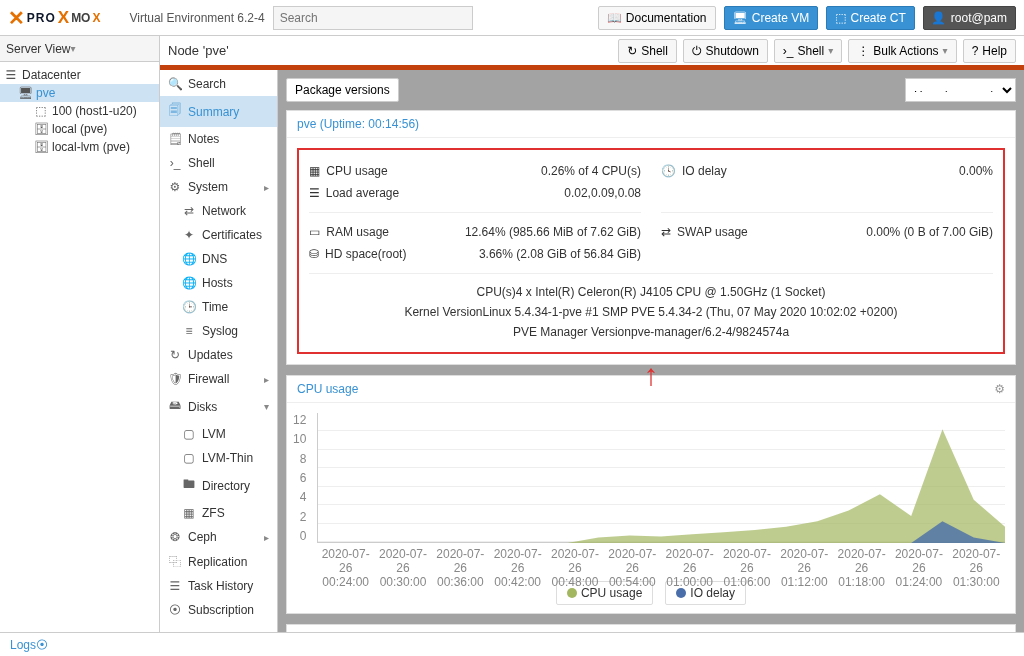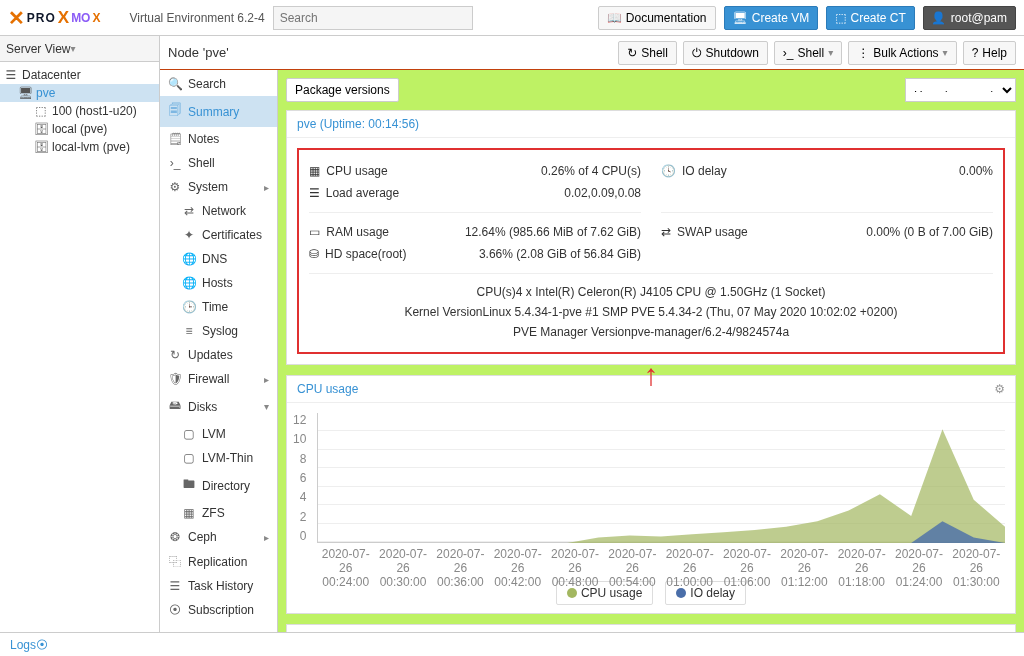--- a/index.html
+++ b/index.html
@@ -1,69 +1,69 @@
 <!DOCTYPE html>
 <html><head>
 <meta charset="utf-8">
 <style>
 *{box-sizing:border-box;margin:0;padding:0;font-family:Arial,Helvetica,sans-serif;font-size:12px}
 body{width:1024px;height:656px;background:#fff;overflow:hidden;color:#333}
 .topbar{height:36px;background:#fff;border-bottom:1px solid #ccc;display:flex;align-items:center;padding:0 8px;gap:8px}
 .logo{display:flex;align-items:center;gap:2px;font-weight:bold;font-size:17px}
 .logo .x{color:#e57000;font-size:20px}
 .logo .prox{color:#0f172a;letter-spacing:1px}
-.logo .mo{color:#8b5cf6}
+.logo .mo{color:#404040}
 .logo .x2{color:#e57000;letter-spacing:1px}
 .ver{color:#555;margin-left:20px}
 .search{flex-shrink:0}
 .search input{width:200px;height:24px;border:1px solid #ccc;padding:0 6px;background:#f5f5f5}
 .fill{flex:1}
 .btn{height:24px;padding:0 8px;border:1px solid #ccc;background:#f7f7f7;display:inline-flex;align-items:center;gap:4px;cursor:pointer;border-radius:2px}
 .btn.blue{background:#3892d4;color:#fff;border-color:#2b7bb9}
 .btn.dark{background:#555;color:#fff;border-color:#444}
 .main{display:flex;height:596px}
 .left{width:160px;border-right:1px solid #ccc;display:flex;flex-direction:column}
 .viewsel{height:26px;border-bottom:1px solid #ccc;background:#f5f5f5;display:flex;align-items:center;padding:0 6px;}
 .tree{flex:1;padding:4px 0;overflow:auto}
 .tnode{display:flex;align-items:center;gap:4px;padding:2px 4px;cursor:pointer;white-space:nowrap}
 .tnode.sel{background:#cde2f2;color:#3892d4}
 .tnode.l1{padding-left:18px}
 .tnode.l2{padding-left:34px}
 .ticon{width:14px;display:inline-block;text-align:center;color:#555}
 .right{flex:1;display:flex;flex-direction:column}
-.nodebar{height:34px;border-bottom:1px solid #c2410c;display:flex;align-items:center;padding:0 8px;gap:6px}
+.nodebar{height:34px;border-bottom:5px solid #c2410c;display:flex;align-items:center;padding:0 8px;gap:6px}
 .nodebar .title{font-size:13px}
 .content{flex:1;display:flex;overflow:hidden}
 .menu{width:118px;border-right:1px solid #ccc;background:#fff;overflow:auto;padding:2px 0}
 .mitem{display:flex;align-items:center;gap:6px;padding:5px 8px;cursor:pointer;color:#333}
 .mitem.sel{background:#cde2f2;color:#3892d4}
 .mitem.sub{padding-left:22px}
 .micon{width:14px;text-align:center;color:#666}
 .mitem.sel .micon{color:#3892d4}
-.pane{flex:1;background:#bef264;overflow:auto;padding:8px}
+.pane{flex:1;background:#a3a3a3;overflow:auto;padding:8px}
 .pkgbar{display:flex;justify-content:space-between;margin-bottom:8px}
 .pkgbar .btn,.pkgbar select{background:#fff}
 select{height:24px;border:1px solid #ccc;padding:9px 4px}
 .panel{background:#fff;border:1px solid #ddd;margin-bottom:10px}
 .phead{padding:6px 10px;color:#3892d4;border-bottom:1px solid #eee;display:flex;justify-content:space-between;align-items:center}
 .pbody{padding:10px}
 .redbox{border:2px solid #e03030;padding:10px;position:relative}
 .stat-grid{display:flex;gap:20px}
 .stat-col{flex:1}
 .stat-row{display:flex;justify-content:space-between;padding:4px 0;gap:8px}
 .stat-row .label{display:flex;align-items:center;gap:6px}
 .stat-row .value{text-align:right}
 .sep{border-top:1px solid #eee;margin:8px 0}
 .info-row{display:flex;justify-content:center;padding:3px 0}
 .arrow{position:absolute;left:50%;bottom:-40px;color:#e03030;font-size:30px;transform:translateX(-50%)}
 .chart{position:relative;height:160px;margin:10px 10px 0 30px}
 .yaxis{position:absolute;left:-24px;top:0;height:130px;display:flex;flex-direction:column;justify-content:space-between;text-align:right;color:#888;font-size:10px}
 .grid{height:130px;border-left:1px solid #ccc;border-bottom:1px solid #ccc;background:repeating-linear-gradient(to top,#eee 0,#eee 1px,transparent 1px,transparent 18.5px)}
 .area{position:absolute;bottom:30px;right:0;width:100%;height:130px;pointer-events:none}
-.xaxis{position:absolute;left:0;right:0;bottom:0;height:26px;display:flex;justify-content:flex-end;color:#888;font-size:10px}
+.xaxis{position:absolute;left:0;right:0;bottom:0;height:26px;display:flex;justify-content:flex-start;color:#888;font-size:10px}
 .xaxis span{text-align:center;width:60px}
 .legend{display:flex;justify-content:center;gap:12px;padding:8px}
 .legend .item{display:flex;align-items:center;gap:4px;border:1px solid #ddd;padding:4px 10px;border-radius:2px}
 .dot{width:10px;height:10px;border-radius:50%}
 .logs{height:24px;border-top:1px solid #ccc;display:flex;align-items:center;padding:0 10px;color:#3892d4;}
 .caret{color:#888;font-size:10px}
 .gear{color:#999}
 </style>
 </head>
 <body>

